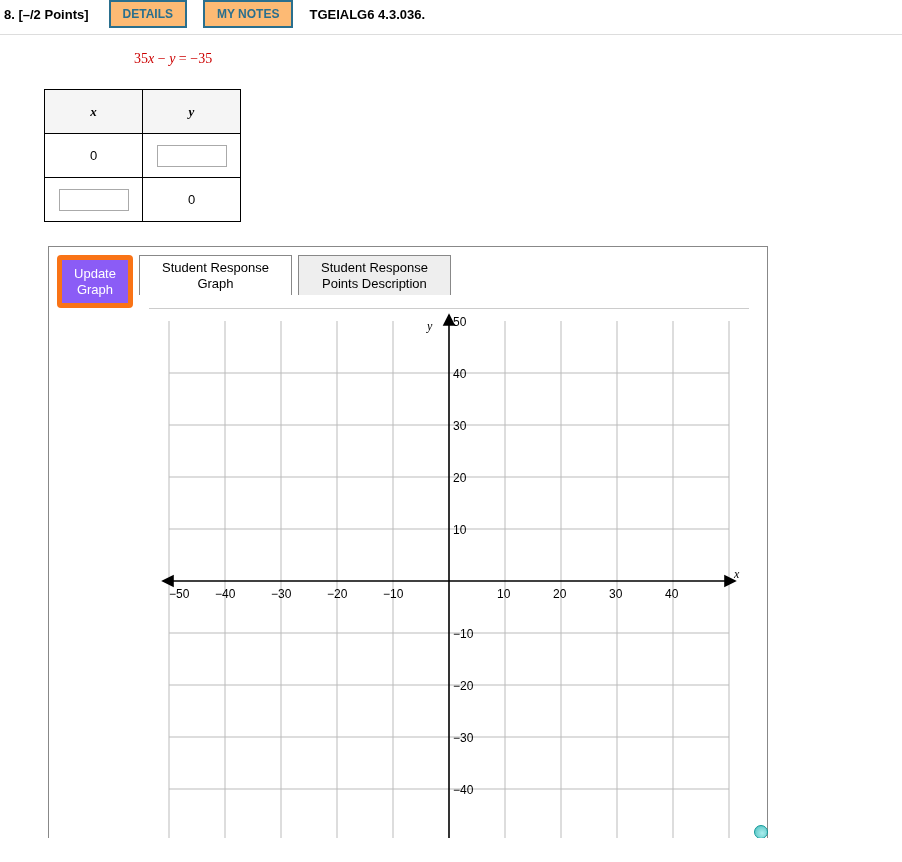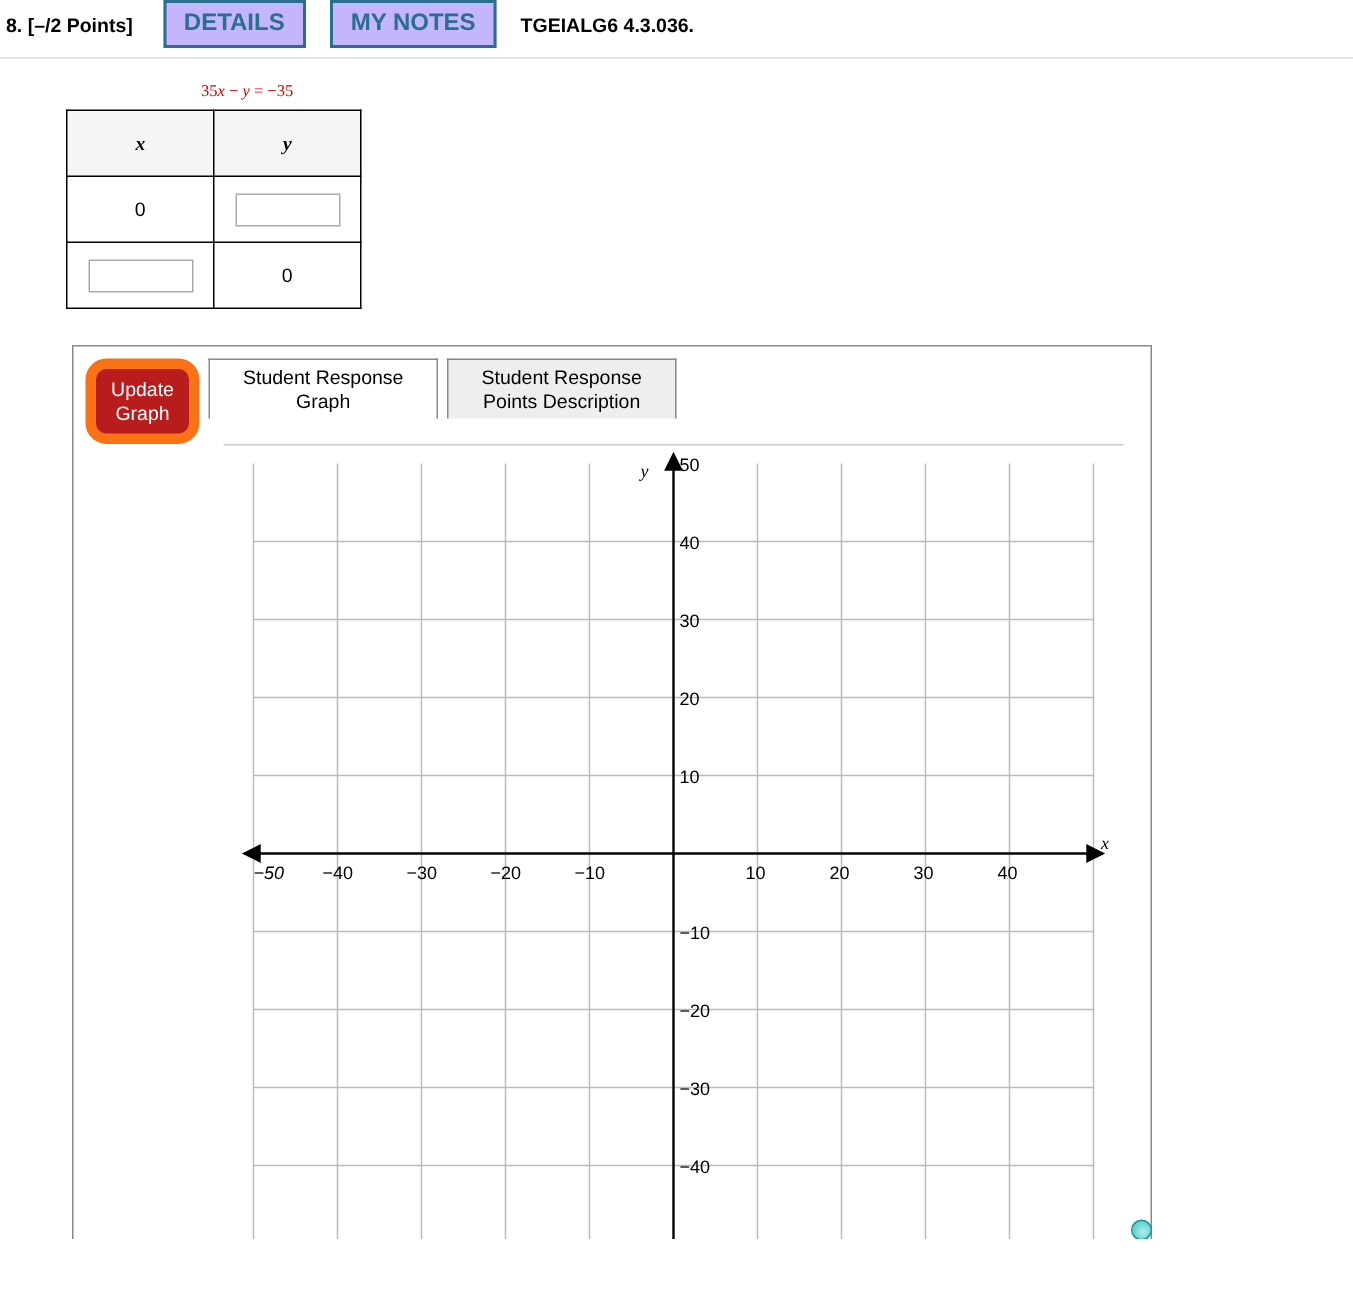--- a/index.html
+++ b/index.html
@@ -15,36 +15,36 @@
     display: flex;
     align-items: center;
     gap: 16px;
     padding: 0 0 6px 0;
     border-bottom: 1px solid #ddd;
   }
   .q-label { font-weight: bold; padding: 2px 4px; }
   .hdr-btn {
     border: 2px solid #2a6f8e;
     color: #2a6f8e;
-    background: #c4b5fd;
+    background: #fdba74;
     padding: 5px 12px;
     font-weight: bold;
-    font-size: 16px;
+    font-size: 12px;
   }
   .book-ref { font-weight: bold; font-size: 13px; }
   .content {
     padding: 12px 24px 0 24px;
   }
   .instr { line-height: 1.5; margin-bottom: 8px; }
   .equation {
     color: #c00;
     font-family: "Times New Roman", serif;
     font-style: italic;
-    font-size: 11px;
-    margin: 4px 0 6px 110px;
+    font-size: 14px;
+    margin: 4px 0 22px 110px;
   }
   .equation .n { font-style: normal; }
   
   .int-table {
     border-collapse: collapse;
     margin-left: 20px;
   }
   .int-table th, .int-table td {
     border: 1px solid #000;
     width: 98px;
@@ -72,24 +72,24 @@
     padding: 0;
     position: relative;
   }
   .tabs-row {
     display: flex;
     gap: 6px;
     padding: 8px 8px 0 8px;
     align-items: flex-start;
   }
   .update-btn {
-    background: #b91c1c;
+    background: #8b5cf6;
     color: #fff;
-    border: 7px solid #f97316;
-    border-radius: 14px;
+    border: 5px solid #f97316;
+    border-radius: 4px;
     padding: 6px 10px;
     font-size: 13px;
     text-align: center;
     line-height: 1.2;
     width: 76px;
   }
   .tab {
     border: 1px solid #888;
     background: #eee;
     padding: 4px 22px;
@@ -203,21 +203,21 @@
         <g stroke="#000" stroke-width="1.6">
           <line x1="14" y1="272" x2="586" y2="272"></line>
           <line x1="300" y1="6" x2="300" y2="530"></line>
 
           <polygon points="586,272 576,267 576,277" fill="#000"></polygon>
           <polygon points="14,272 24,267 24,277" fill="#000"></polygon>
           <polygon points="300,6 295,16 305,16" fill="#000"></polygon>
         </g>
       </svg>
 
-      <span class="axis-label" style="left:20px; top:278px;font-style:italic;">−50</span>
+      <span class="axis-label" style="left:20px; top:278px;">−50</span>
       <span class="axis-label" style="left:66px; top:278px;">−40</span>
       <span class="axis-label" style="left:122px; top:278px;">−30</span>
       <span class="axis-label" style="left:178px; top:278px;">−20</span>
       <span class="axis-label" style="left:234px; top:278px;">−10</span>
       <span class="axis-label" style="left:348px; top:278px;">10</span>
       <span class="axis-label" style="left:404px; top:278px;">20</span>
       <span class="axis-label" style="left:460px; top:278px;">30</span>
       <span class="axis-label" style="left:516px; top:278px;">40</span>
 
       <span class="axis-label" style="left:304px; top:6px;">50</span>

